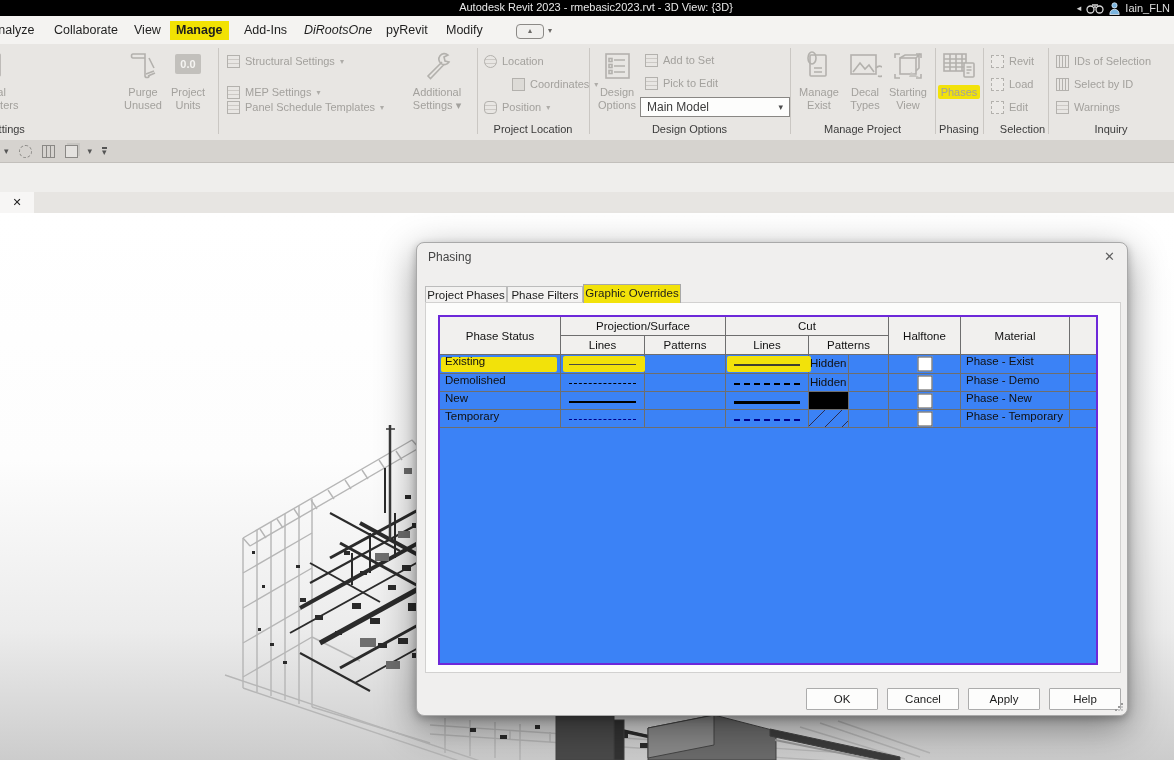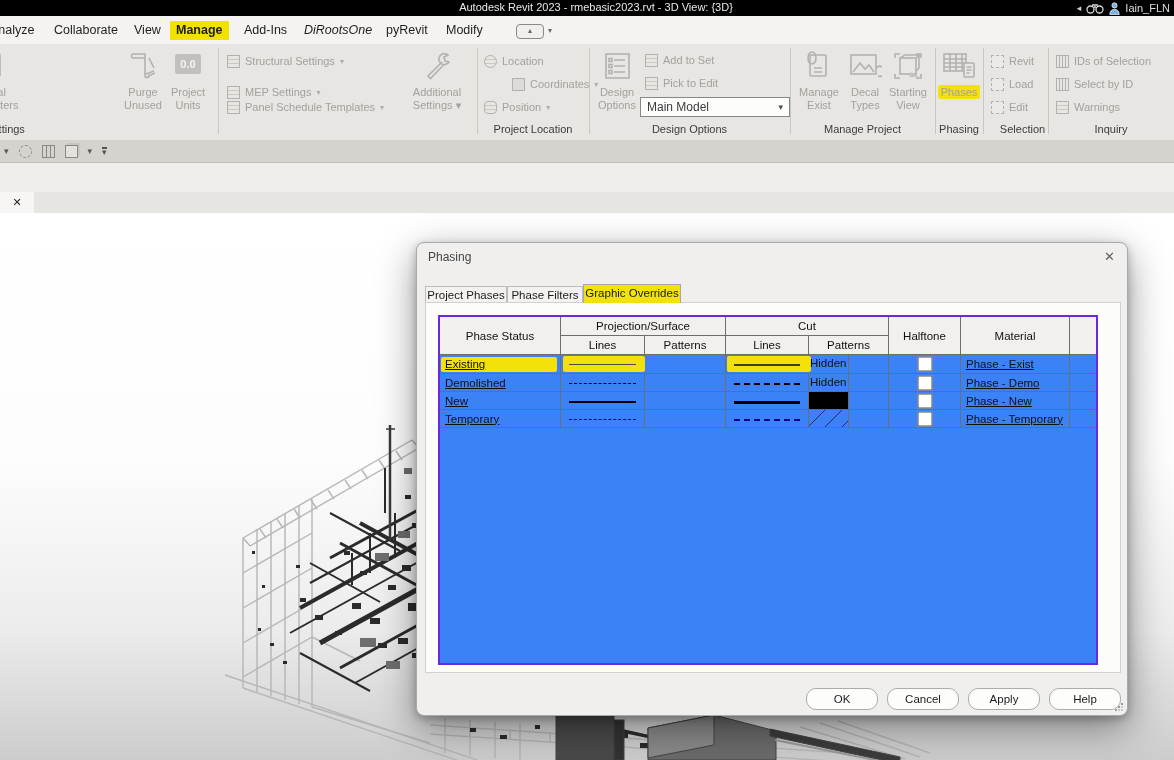--- a/index.html
+++ b/index.html
@@ -56,28 +56,28 @@
   .dlg-title{left:11px;top:7px;font-size:12px;color:#454545;}
   .dlg-close{right:12px;top:6px;font-size:13px;color:#5e5e5e;}
   .dtab{top:43px;height:17px;line-height:17px;font-size:11.5px;color:#1c1c1c;text-align:center;
      border:1px solid #bcbcbc;border-bottom:none;background:#f3f2f1;box-sizing:border-box;}
   .dtab.active{background:#f2e20a;height:19px;top:41px;z-index:3;border-color:#a8a8a8;}
   .dlg-panel{left:8px;top:59px;width:696px;height:371px;background:#fcfcfb;border:1px solid #d2d1d0;box-sizing:border-box;}
   .gtable{left:21px;top:72px;width:656px;height:346px;background:#3b82f6;border:2px solid #6d28d9;box-sizing:content-box;}
   .cell{position:absolute;box-sizing:border-box;border-right:1px solid #6e6e6e;border-bottom:1px solid #6e6e6e;
      font-size:11.5px;color:#111;overflow:visible;}
   .cell.hdr{background:#f1f0ee;display:flex;align-items:center;justify-content:center;text-align:center;}
-  .cell.txt{display:flex;align-items:center;padding-left:5px;text-decoration:underline;}
+  .cell.txt{display:flex;align-items:flex-start;padding-left:5px;}
   .lineswatch{position:absolute;left:8px;right:8px;top:50%;}
   .swbox{position:absolute;left:0;top:0;width:40px;height:100%;border-right:1px solid #6e6e6e;box-sizing:border-box;}
   .checkbox{position:absolute;width:13px;height:13px;border:1px solid #4f4f4f;background:#fff;
      left:50%;top:50%;transform:translate(-50%,-50%);}
   .markr{position:absolute;background:#f2e20a;border-radius:2px;z-index:0;}
   .ztxt{position:relative;z-index:1;}
-  .dbtn{top:445px;width:72px;height:22px;background:#fdfdfc;border:1px solid #acacac;border-radius:10px;
+  .dbtn{top:445px;width:72px;height:22px;background:#fdfdfc;border:1px solid #acacac;border-radius:1px;
      font-size:11.5px;color:#1b1b1b;text-align:center;line-height:20px;box-sizing:border-box;}
   .grip{right:4px;bottom:4px;width:8px;height:8px;
      background:radial-gradient(circle at 1px 7px,#9a9a9a 1px,transparent 1.2px),
                 radial-gradient(circle at 4px 4px,#9a9a9a 1px,transparent 1.2px),
                 radial-gradient(circle at 7px 1px,#9a9a9a 1px,transparent 1.2px),
                 radial-gradient(circle at 4px 7px,#c9c9c9 1px,transparent 1.2px),
                 radial-gradient(circle at 7px 4px,#c9c9c9 1px,transparent 1.2px),
                 radial-gradient(circle at 7px 7px,#c9c9c9 1px,transparent 1.2px);}
 </style>
 </head>

